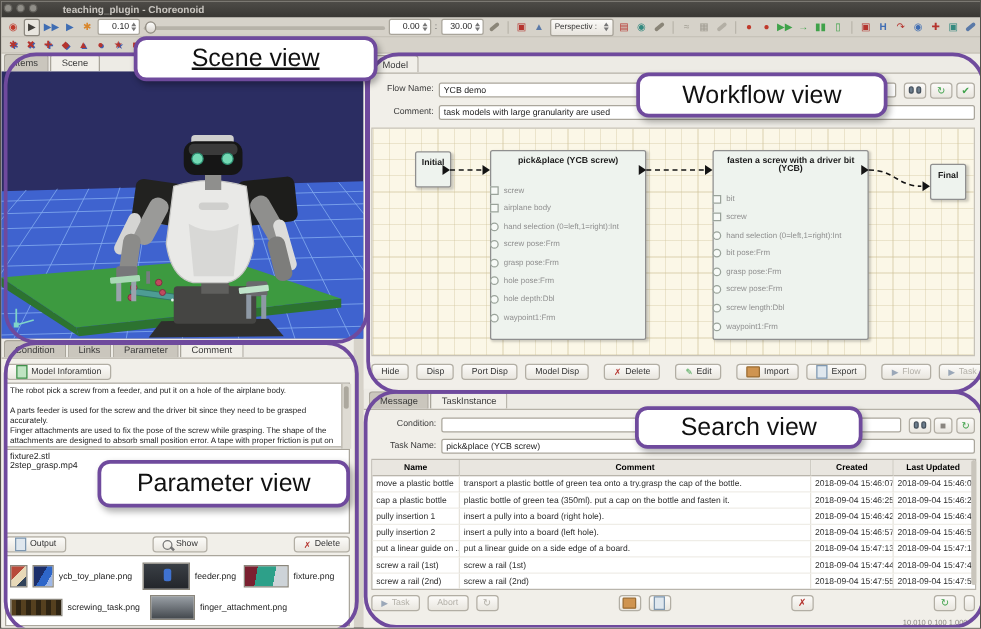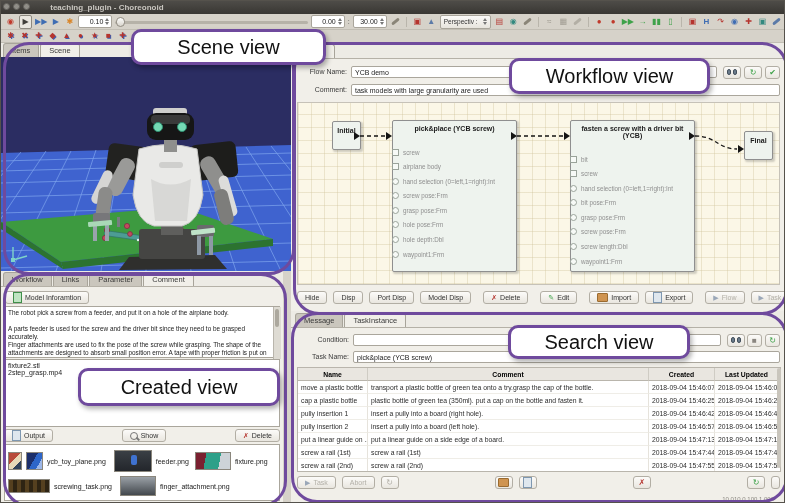--- a/index.html
+++ b/index.html
@@ -432,21 +432,21 @@
             <span class="c-slate">▶</span>
             <span>Task</span>
           </span>
 
       </div>
     </div>
   </div>
 
   <div class="abs panel mdpanel">
     <div style="height:15px;display:flex;align-items:flex-end;padding-left:2px;gap:1px;">
-      <span class="tab">Workflow</span>
+      <span class="tab">Condition</span>
       <span class="tab">Links</span>
       <span class="tab">Parameter</span>
       <span class="tab active">Comment</span>
     </div>
     <div class="abs" style="left:0;top:15px;width:282px;height:218px;background:#f1efe9;border-top:1px solid #b5b1a7;">
       <span class="btn abs" style="left:4px;top:4px;">
           <span class="picon green"></span>
           <span>Model Inforamtion</span>
         </span>
       <div class="abs txtbox" style="left:3px;top:19px;width:276px;height:52px;">The robot pick a screw from a feeder, and put it on a hole of the airplane body.
@@ -575,18 +575,18 @@
     </div>
   </div>
 
   <div class="abs statusr" style="right:10px;top:495px;">10.010  0.100  1.000</div>
 
   <div class="outline" style="left:2px;top:41px;width:286px;height:227px;"></div>
   <div class="outline" style="left:292px;top:41px;width:489px;height:267px;"></div>
   <div class="outline" style="left:2px;top:272px;width:278px;height:228px;"></div>
   <div class="outline" style="left:290px;top:311px;width:491px;height:185px;"></div>
 
-  <div class="antlabel" style="left:130px;top:28px;width:189px;height:30px;">Scene view</div>
+  <div class="antlabel" style="left:106px;top:28px;width:189px;height:30px;text-decoration:underline;">Scene view</div>
   <div class="antlabel" style="left:508px;top:57px;width:195px;height:30px;">Workflow view</div>
-  <div class="antlabel" style="left:77px;top:367px;width:196px;height:32px;">Created view</div>
+  <div class="antlabel" style="left:77px;top:367px;width:196px;height:32px;">Parameter view</div>
   <div class="antlabel" style="left:507px;top:324px;width:176px;height:28px;">Search view</div>
 
 </div>
 
 </body></html>

